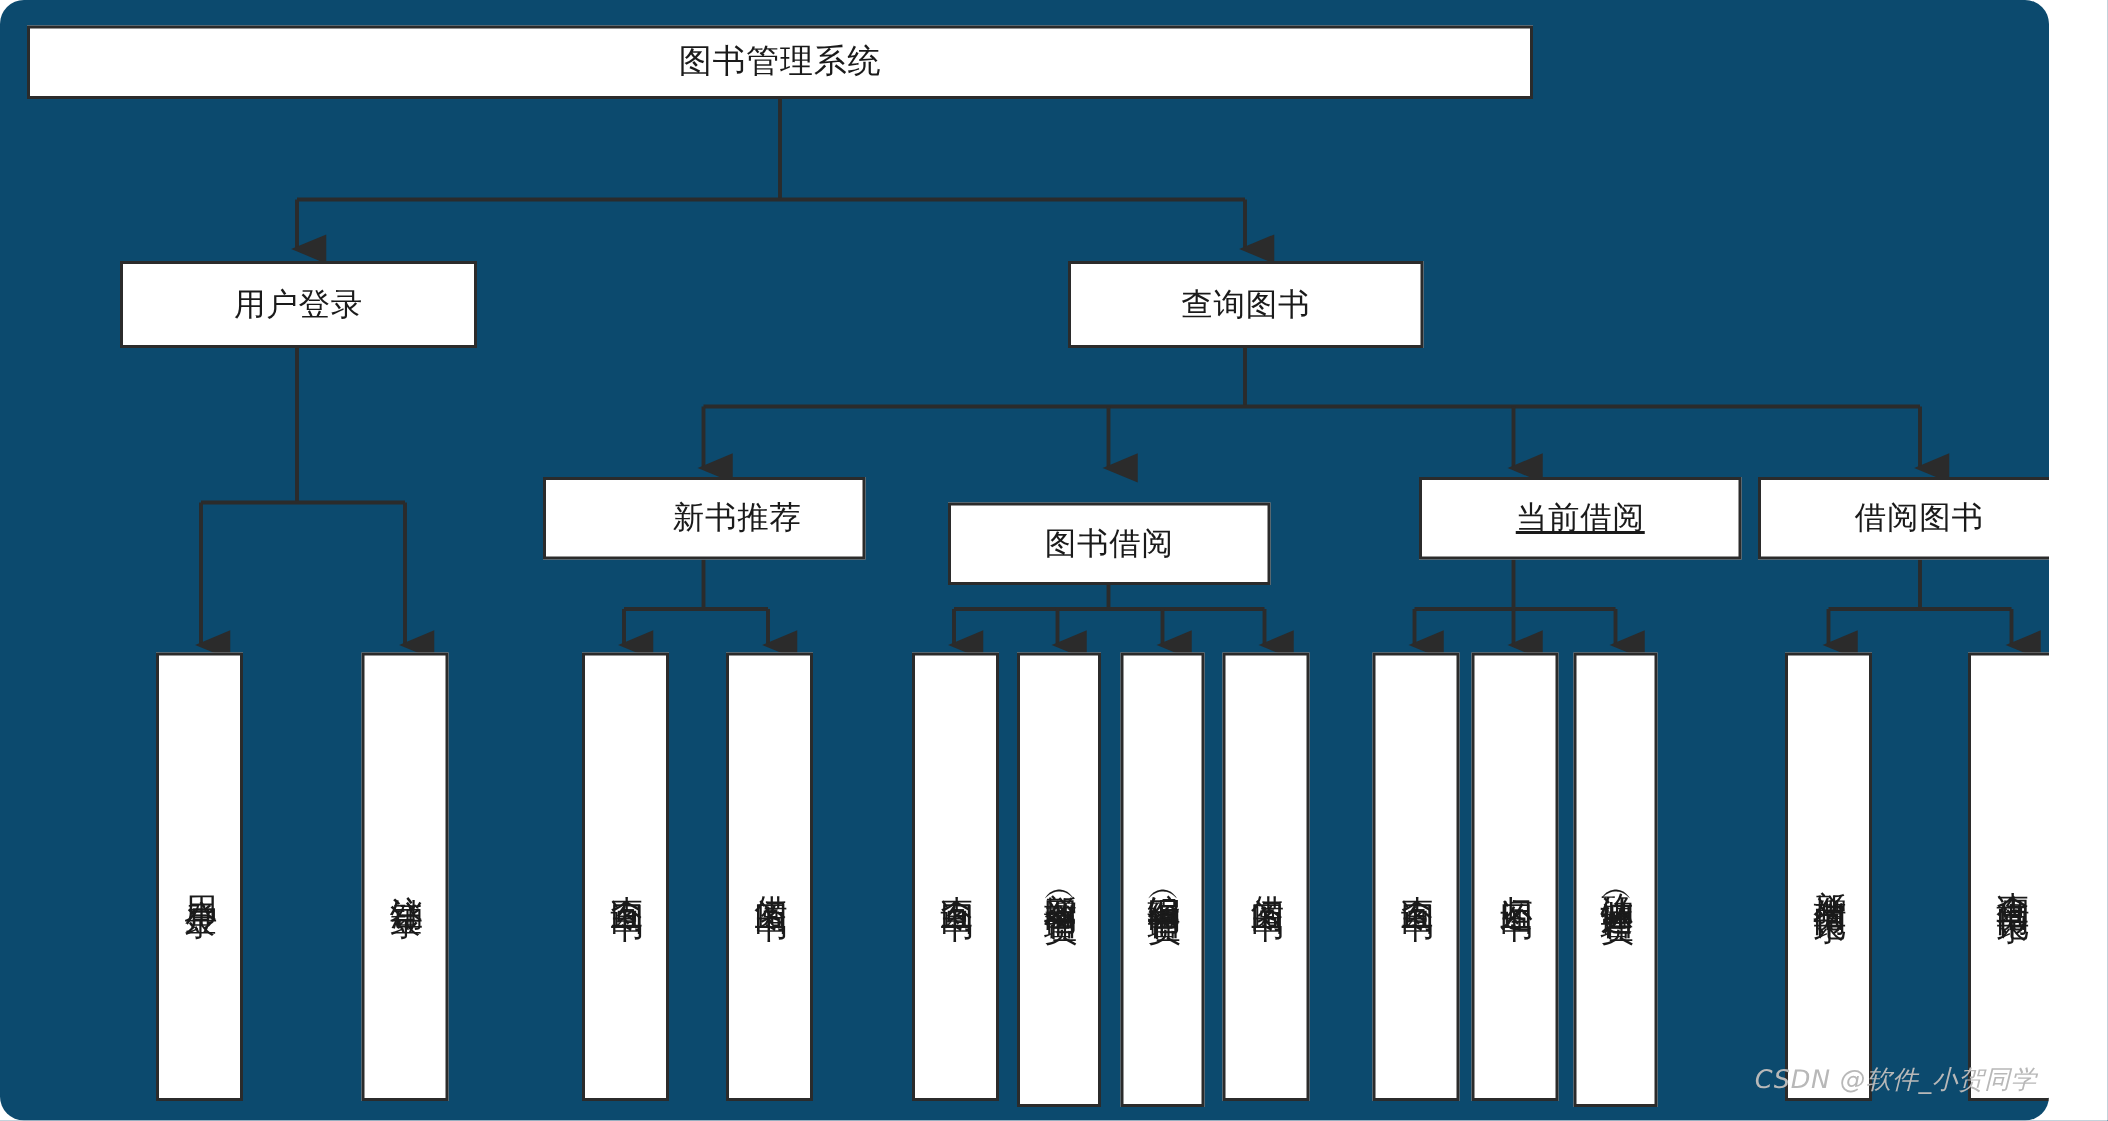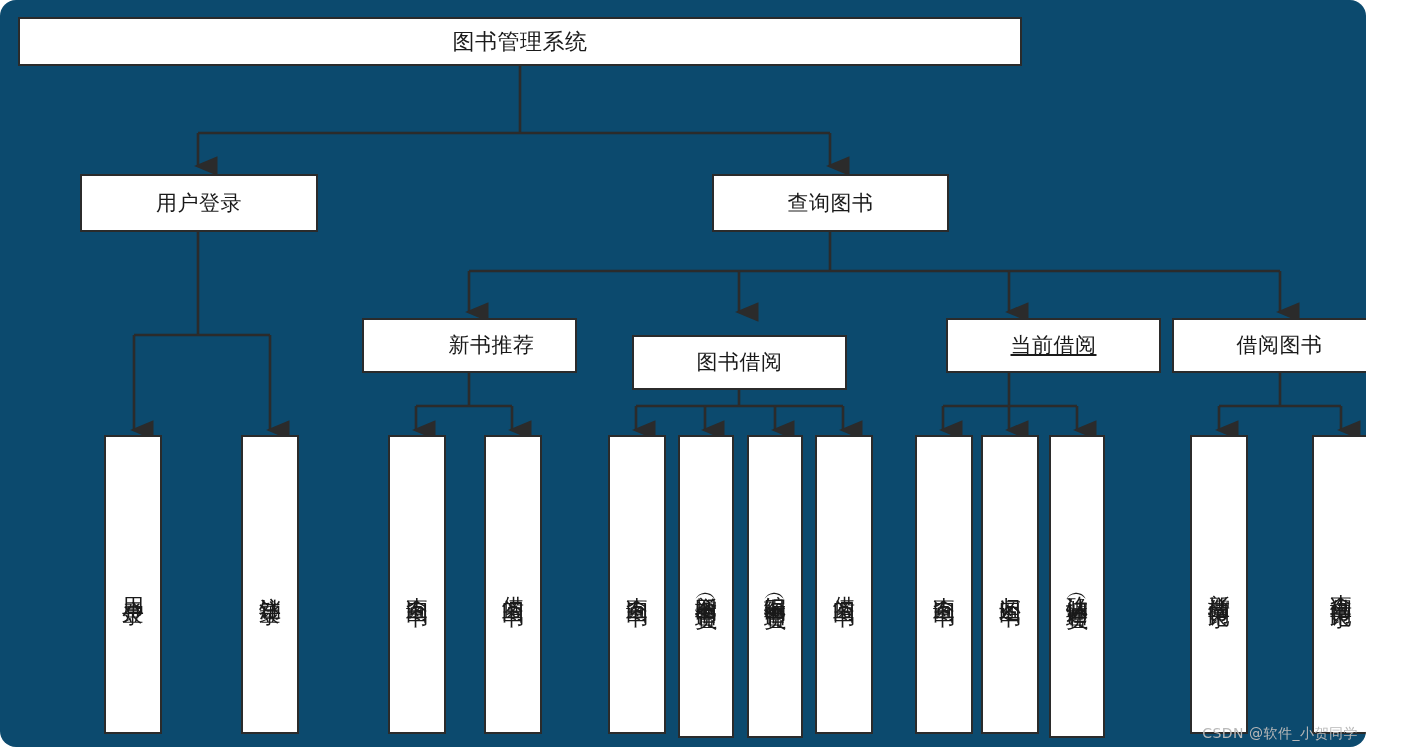--- a/index.html
+++ b/index.html
@@ -60,26 +60,27 @@
     line-height:1.0;
     letter-spacing:3px;
     max-height:100%;
   }
   .node.vert.tall .label{
     letter-spacing:2px;
   }
   #watermark{
     position:absolute;
     right:8px;
-    bottom:4px;
-    font-size:14px;
+    bottom:16px;
+    font-size:17px;
     color:#b8b8b8;
     letter-spacing:0.5px;
     white-space:nowrap;
     user-select:none;
+    font-style:italic;
   }
 </style>
 </head>
 <body>
 
 <div id="canvas">
 
   <svg id="wires" viewBox="0 0 1405 747" xmlns="http://www.w3.org/2000/svg">
     <defs>
       <marker id="arrow" viewBox="0 0 12 12" refX="6" refY="10" markerWidth="9" markerHeight="11" orient="auto-start-reverse">

